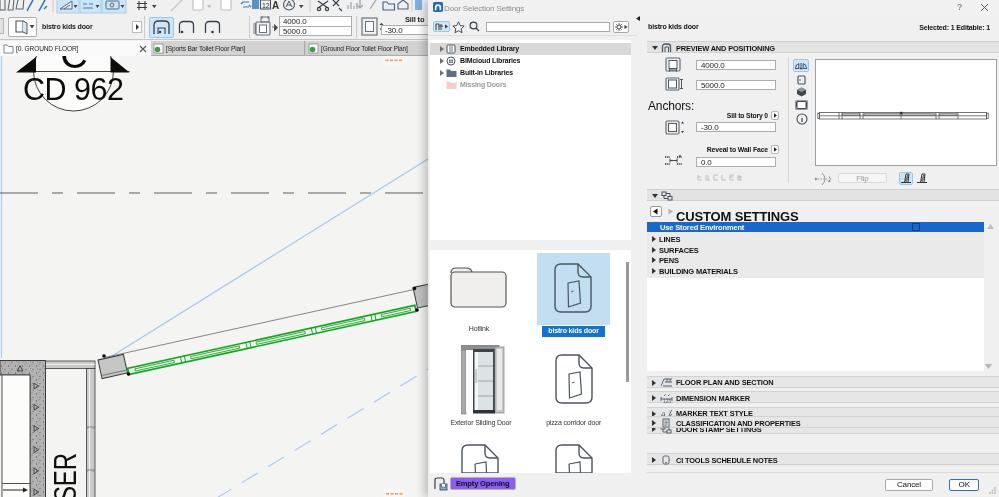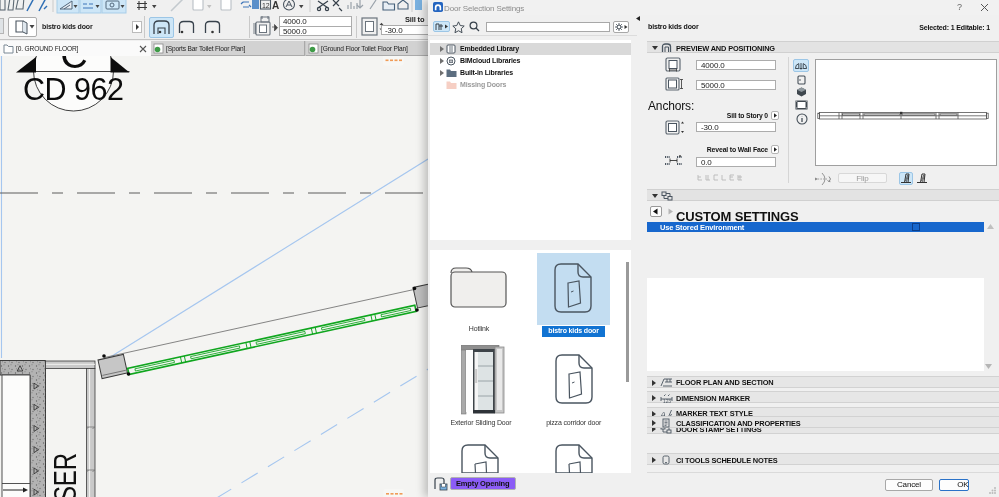--- a/index.html
+++ b/index.html
@@ -565,20 +565,38 @@
         </svg>
       </div>
 
     <div class="abs" style="left:9.5px;top:207.1px;width:337.1px;height:10px;background:#1767cd">
       <div class="abs" style="left:13.5px;top:1.2px;font-size:7.5px;color:#fff;font-weight:bold">Use Stored Environment</div>
       <div class="abs" style="left:265px;top:1px;width:8px;height:7.5px;border:1.2px solid #0d3f8a"></div>
     </div>
     <svg class="abs" style="left:350px;top:209px" width="7" height="6">
         <path d="M3.5 0 L7 5 L0 5 Z" fill="#c0c0c0"></path>
       </svg>
+    <div class="abs" style="left:9.5px;top:217.1px;width:337.1px;height:45.7px;background:#eaeaea">
+      <svg class="abs" style="left:4px;top:3.8px" width="6" height="6">
+          <path d="M1 0 L5 3 L1 6 Z" fill="#333"></path>
+        </svg>
+      <div class="abs b" style="left:12.5px;top:2.9px;font-size:7.5px;color:#111">LINES</div>
+      <svg class="abs" style="left:4px;top:14.5px" width="6" height="6">
+          <path d="M1 0 L5 3 L1 6 Z" fill="#333"></path>
+        </svg>
+      <div class="abs b" style="left:12.5px;top:13.6px;font-size:7.5px;color:#111">SURFACES</div>
+      <svg class="abs" style="left:4px;top:25.3px" width="6" height="6">
+          <path d="M1 0 L5 3 L1 6 Z" fill="#333"></path>
+        </svg>
+      <div class="abs b" style="left:12.5px;top:24.4px;font-size:7.5px;color:#111">PENS</div>
+      <svg class="abs" style="left:4px;top:36.1px" width="6" height="6">
+          <path d="M1 0 L5 3 L1 6 Z" fill="#333"></path>
+        </svg>
+      <div class="abs b" style="left:12.5px;top:35.2px;font-size:7.5px;color:#111">BUILDING MATERIALS</div>
+    </div>
     <div class="abs" style="left:9.5px;top:262.8px;width:337.1px;height:93.2px;background:#fff"></div>
     <svg class="abs" style="left:348px;top:349px" width="7" height="6">
         <path d="M0 0 L7 0 L3.5 5 Z" fill="#b5b5b5"></path>
       </svg>
 
     <div class="abs sect" style="top:376px">
       <svg class="abs" style="left:4px;top:3.2px" width="6" height="6">
           <path d="M1 0 L5 3 L1 6 Z" fill="#333"></path>
         </svg>
       <svg class="abs" style="left:13px;top:1.5px" width="13" height="9" viewBox="0 0 13 9">
@@ -640,21 +658,21 @@
           <path d="M1 0 L5 3 L1 6 Z" fill="#333"></path>
         </svg>
       <svg class="abs" style="left:15px;top:1px" width="8" height="10" viewBox="0 0 8 10">
           <rect x="1" y="1" width="6" height="8" rx="1.5" fill="none" stroke="#4a5560" stroke-width=".9"></rect>
           <path d="M3 7.5 h2" stroke="#4a5560" stroke-width=".8"></path>
         </svg>
       <div class="abs b" style="left:29px;top:1.5px;font-size:7.4px;color:#111">CI TOOLS SCHEDULE NOTES</div>
     </div>
     <div class="abs" style="left:10px;top:457px;width:352px;height:1px;background:#dadada"></div>
     <div class="abs" style="left:248px;top:464.4px;width:48px;height:11.4px;background:#fdfdfd;border:1px solid #a8a8a8;border-radius:2px;font-size:8px;color:#111;text-align:center;line-height:10px">Cancel</div>
-    <div class="abs" style="left:302px;top:464.4px;width:30.4px;height:11.4px;background:#fdfdfd;border:1px solid #2a72c8;border-radius:2px;font-size:8px;color:#111;text-align:right;line-height:10px">OK</div>
+    <div class="abs" style="left:312px;top:464.4px;width:30.4px;height:11.4px;background:#fdfdfd;border:1px solid #2a72c8;border-radius:2px;font-size:8px;color:#111;text-align:center;line-height:10px">OK</div>
     <svg class="abs" style="left:351px;top:471px" width="9" height="9">
         <g fill="#bbb">
           <circle cx="7" cy="2" r="1"></circle>
           <circle cx="4.5" cy="4.5" r="1"></circle>
           <circle cx="7" cy="4.5" r="1"></circle>
           <circle cx="2" cy="7" r="1"></circle>
           <circle cx="4.5" cy="7" r="1"></circle>
           <circle cx="7" cy="7" r="1"></circle>
         </g>
       </svg>

